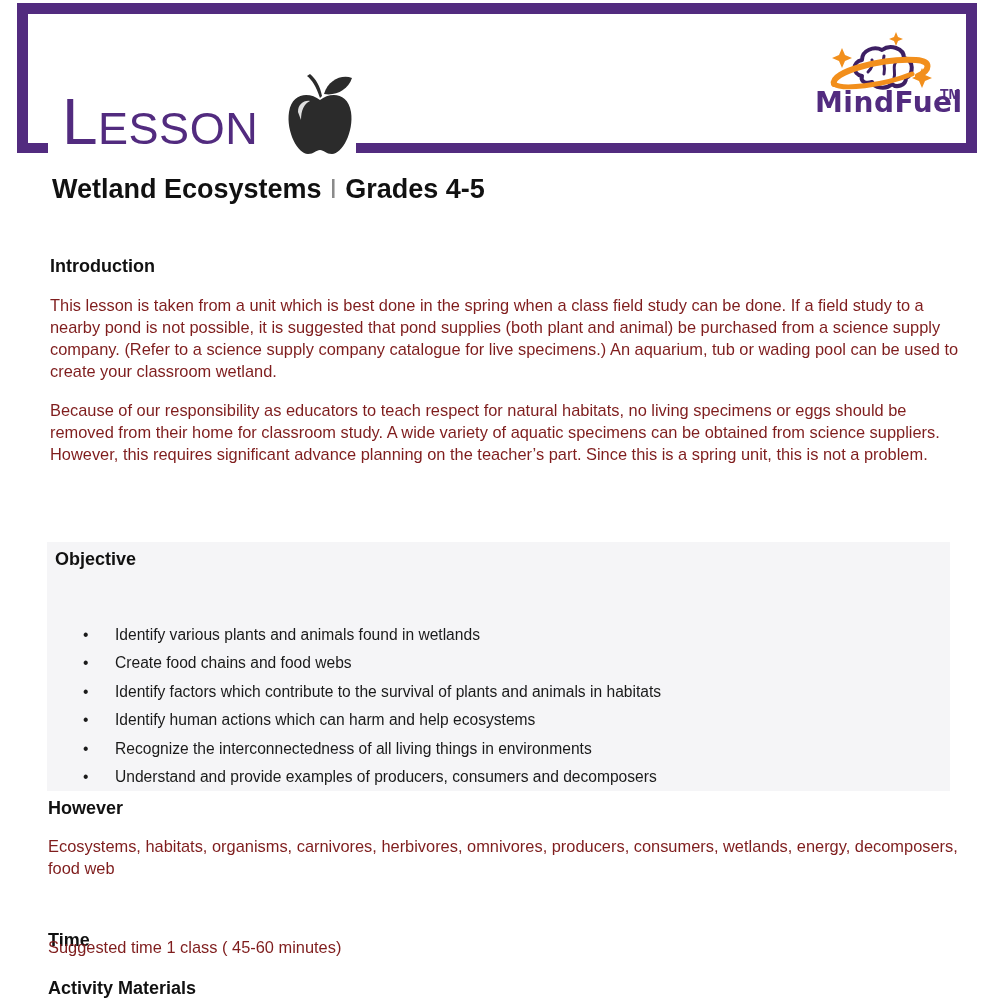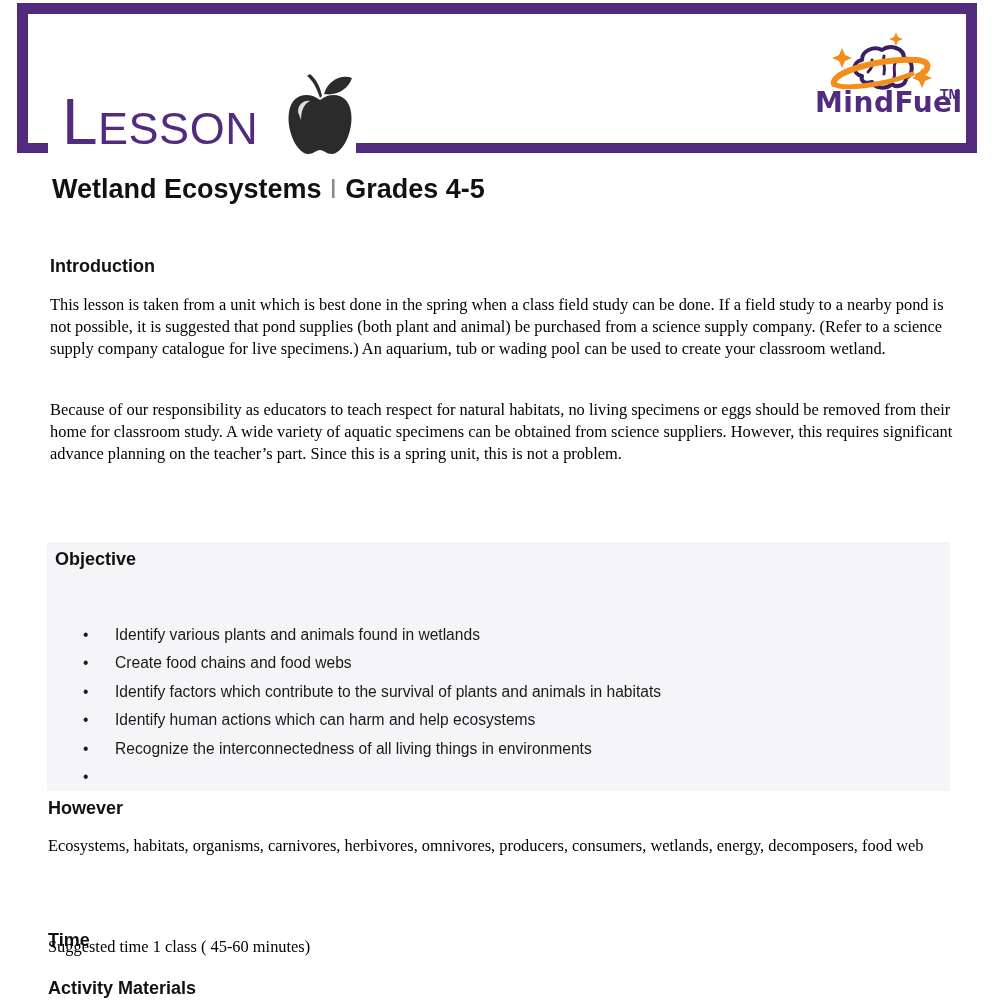--- a/index.html
+++ b/index.html
@@ -24,21 +24,21 @@
   .logo { position:absolute; left:812px; top:28px; width:140px; height:100px; }
   .logo-text { position:absolute; left:815px; top:86px; font-family:"DejaVu Sans", sans-serif;
                font-weight:bold; font-size:28px; color:var(--brand); letter-spacing:0.5px; }
   .logo-tm { position:absolute; left:940px; top:86px; font-size:14px; font-weight:bold; color:var(--brand); }
 
   
   .doc-title { position:absolute; left:52px; top:174px; font-size:27px; font-weight:bold; color:#111; }
   .doc-title .sep { color:#8a8a8a; font-weight:normal; margin:0 8px; }
 
   h3 { margin:0; font-size:18px; font-weight:bold; color:#111; }
-  p  { margin:0; font-size:16.4px; line-height:22px; color:#000000;font-family:Liberation Serif, serif; }
+  p  { margin:0; font-size:16.4px; line-height:22px; color:#7f1d1d; }
 
   .intro-h { position:absolute; left:50px; top:256px; }
   .intro-p1 { position:absolute; left:50px; top:294px; width:910px; }
   .intro-p2 { position:absolute; left:50px; top:399px; width:910px; }
 
   .objective-box { position:absolute; left:47px; top:542px; width:903px; height:249px; background:var(--panel); }
   .obj-h { position:absolute; left:8px; top:7px; }
   .obj-lead { position:absolute; left:8px; top:44px; }
   .obj-list { position:absolute; left:0; top:83px; margin:0; padding:0; list-style:none; }
   .obj-list li { position:relative; height:28.4px; font-size:15.6px; line-height:20px; padding-left:68px; color:#1a1a1a; }
@@ -98,21 +98,21 @@
 <p class="intro-p2">Because of our responsibility as educators to teach respect for natural habitats, no living specimens or eggs should be removed from their home for classroom study. A wide variety of aquatic specimens can be obtained from science suppliers. However, this requires significant advance planning on the teacher’s part. Since this is a spring unit, this is not a problem.</p>
 
 <div class="objective-box">
   <h3 class="obj-h">Objective</h3>
   <ul class="obj-list">
     <li><span class="bullet">•</span><span>Identify various plants and animals found in wetlands</span></li>
     <li><span class="bullet">•</span><span>Create food chains and food webs</span></li>
     <li><span class="bullet">•</span><span>Identify factors which contribute to the survival of plants and animals in habitats</span></li>
     <li><span class="bullet">•</span><span>Identify human actions which can harm and help ecosystems</span></li>
     <li><span class="bullet">•</span><span>Recognize the interconnectedness of all living things in environments</span></li>
-    <li><span class="bullet">•</span></li>
+    <li><span class="bullet">•</span><span>Understand and provide examples of producers, consumers and decomposers</span></li>
   </ul>
 </div>
 
 <h3 class="kw-h">However</h3>
 <p class="kw-p">Ecosystems, habitats, organisms, carnivores, herbivores, omnivores, producers, consumers, wetlands, energy, decomposers, food web</p>
 
 <h3 class="time-h">Time</h3>
 <p class="time-p">Suggested time 1 class ( 45-60 minutes)</p>
 
 <h3 class="mat-h">Activity Materials</h3>

